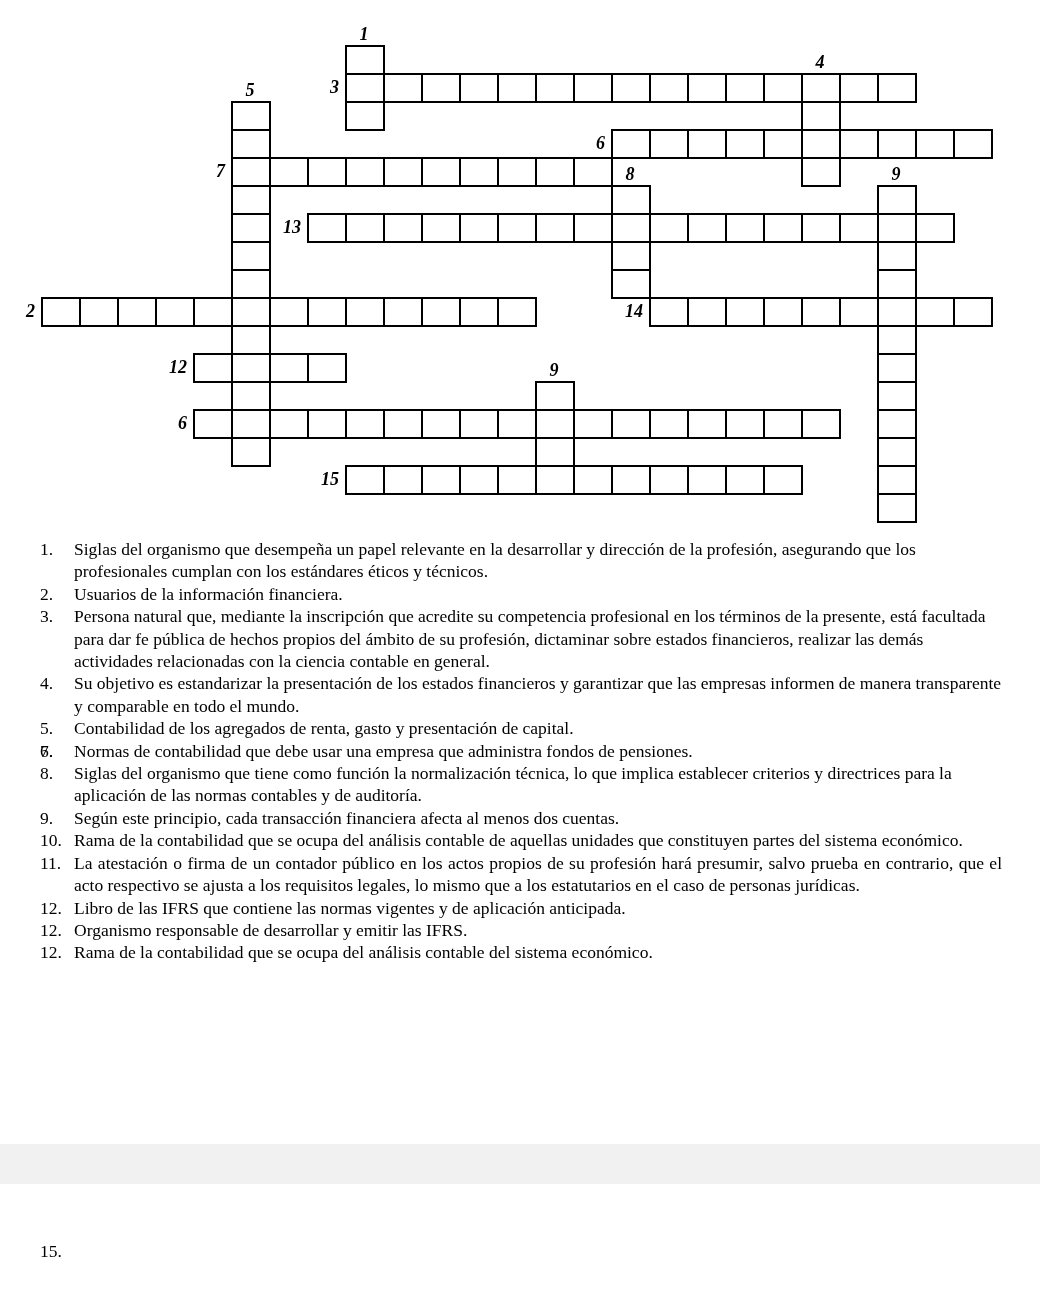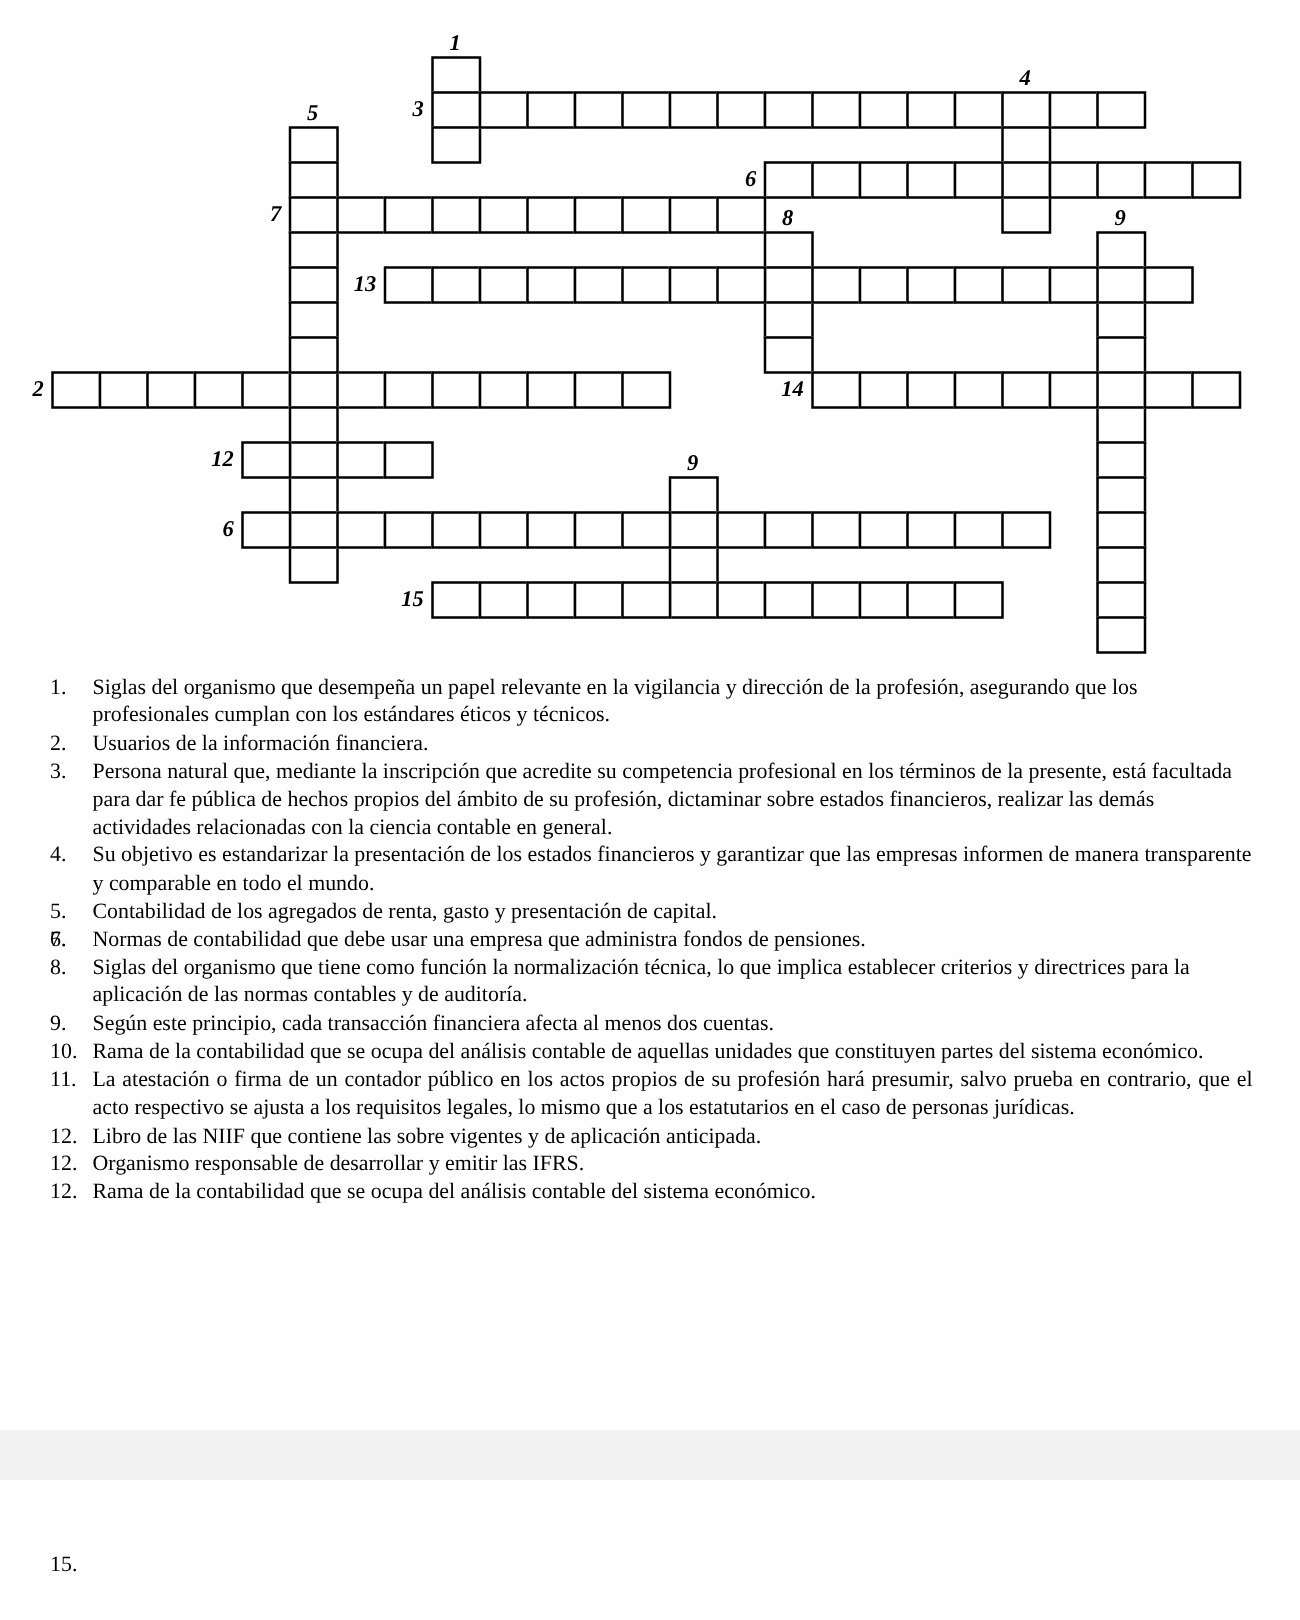--- a/index.html
+++ b/index.html
@@ -211,32 +211,32 @@
       <div class="cell" style="left: 497px; top: 465px; width: 40px; height: 30px; border-color: rgb(0, 0, 0);"></div>
       <div class="cell" style="left: 573px; top: 465px; width: 40px; height: 30px; border-color: rgb(0, 0, 0);"></div>
       <div class="cell" style="left: 611px; top: 465px; width: 40px; height: 30px; border-color: rgb(0, 0, 0);"></div>
       <div class="cell" style="left: 649px; top: 465px; width: 40px; height: 30px; border-color: rgb(0, 0, 0);"></div>
       <div class="cell" style="left: 687px; top: 465px; width: 40px; height: 30px; border-color: rgb(0, 0, 0);"></div>
       <div class="cell" style="left: 725px; top: 465px; width: 40px; height: 30px; border-color: rgb(0, 0, 0);"></div>
       <div class="cell" style="left: 763px; top: 465px; width: 40px; height: 30px; border-color: rgb(0, 0, 0);"></div>
       <div class="wlabel across" style="left: 299px; top: 469px;">15</div>
     </div>
   <div id="clue-list">
-      <div class="clue"><span class="clue-num">1.</span><span>Siglas del organismo que desempeña un papel relevante en la vigilancia y dirección de la profesión, asegurando que los profesionales cumplan con los estándares éticos y técnicos.</span></div>
+      <div class="clue"><span class="clue-num">1.</span><span>Siglas del organismo que desempeña un papel relevante en la desarrollar y dirección de la profesión, asegurando que los profesionales cumplan con los estándares éticos y técnicos.</span></div>
       <div class="clue"><span class="clue-num">2.</span><span>Usuarios de la información financiera.</span></div>
       <div class="clue"><span class="clue-num">3.</span><span>Persona natural que, mediante la inscripción que acredite su competencia profesional en los términos de la presente, está facultada para dar fe pública de hechos propios del ámbito de su profesión, dictaminar sobre estados financieros, realizar las demás actividades relacionadas con la ciencia contable en general.</span></div>
       <div class="clue"><span class="clue-num">4.</span><span>Su objetivo es estandarizar la presentación de los estados financieros y garantizar que las empresas informen de manera transparente y comparable en todo el mundo.</span></div>
       <div class="clue"><span class="clue-num">5.</span><span>Contabilidad de los agregados de renta, gasto y presentación de capital.</span></div>
       <div class="clue"><span class="clue-num">6.</span></div>
       <div class="clue"><span class="clue-num">7.</span><span>Normas de contabilidad que debe usar una empresa que administra fondos de pensiones.</span></div>
       <div class="clue"><span class="clue-num">8.</span><span>Siglas del organismo que tiene como función la normalización técnica, lo que implica establecer criterios y directrices para la aplicación de las normas contables y de auditoría.</span></div>
       <div class="clue"><span class="clue-num">9.</span><span>Según este principio, cada transacción financiera afecta al menos dos cuentas.</span></div>
       <div class="clue"><span class="clue-num">10.</span><span>Rama de la contabilidad que se ocupa del análisis contable de aquellas unidades que constituyen partes del sistema económico.</span></div>
       <div class="clue justify"><span class="clue-num">11.</span><span>La atestación o firma de un contador público en los actos propios de su profesión hará presumir, salvo prueba en contrario, que el acto respectivo se ajusta a los requisitos legales, lo mismo que a los estatutarios en el caso de personas jurídicas.</span></div>
-      <div class="clue"><span class="clue-num">12.</span><span>Libro de las NIIF que contiene las sobre vigentes y de aplicación anticipada.</span></div>
+      <div class="clue"><span class="clue-num">12.</span><span>Libro de las IFRS que contiene las normas vigentes y de aplicación anticipada.</span></div>
       <div class="clue"><span class="clue-num">12.</span><span>Organismo responsable de desarrollar y emitir las IFRS.</span></div>
       <div class="clue"><span class="clue-num">12.</span><span>Rama de la contabilidad que se ocupa del análisis contable del sistema económico.</span></div>
     </div>
   <div id="divider" style="background: rgb(241, 241, 241);"></div>
   <div id="bottom-clue-container">
       <div class="clue justify"><span class="clue-num">15.</span></div>
     </div>
 </div>
 
 </body></html>

